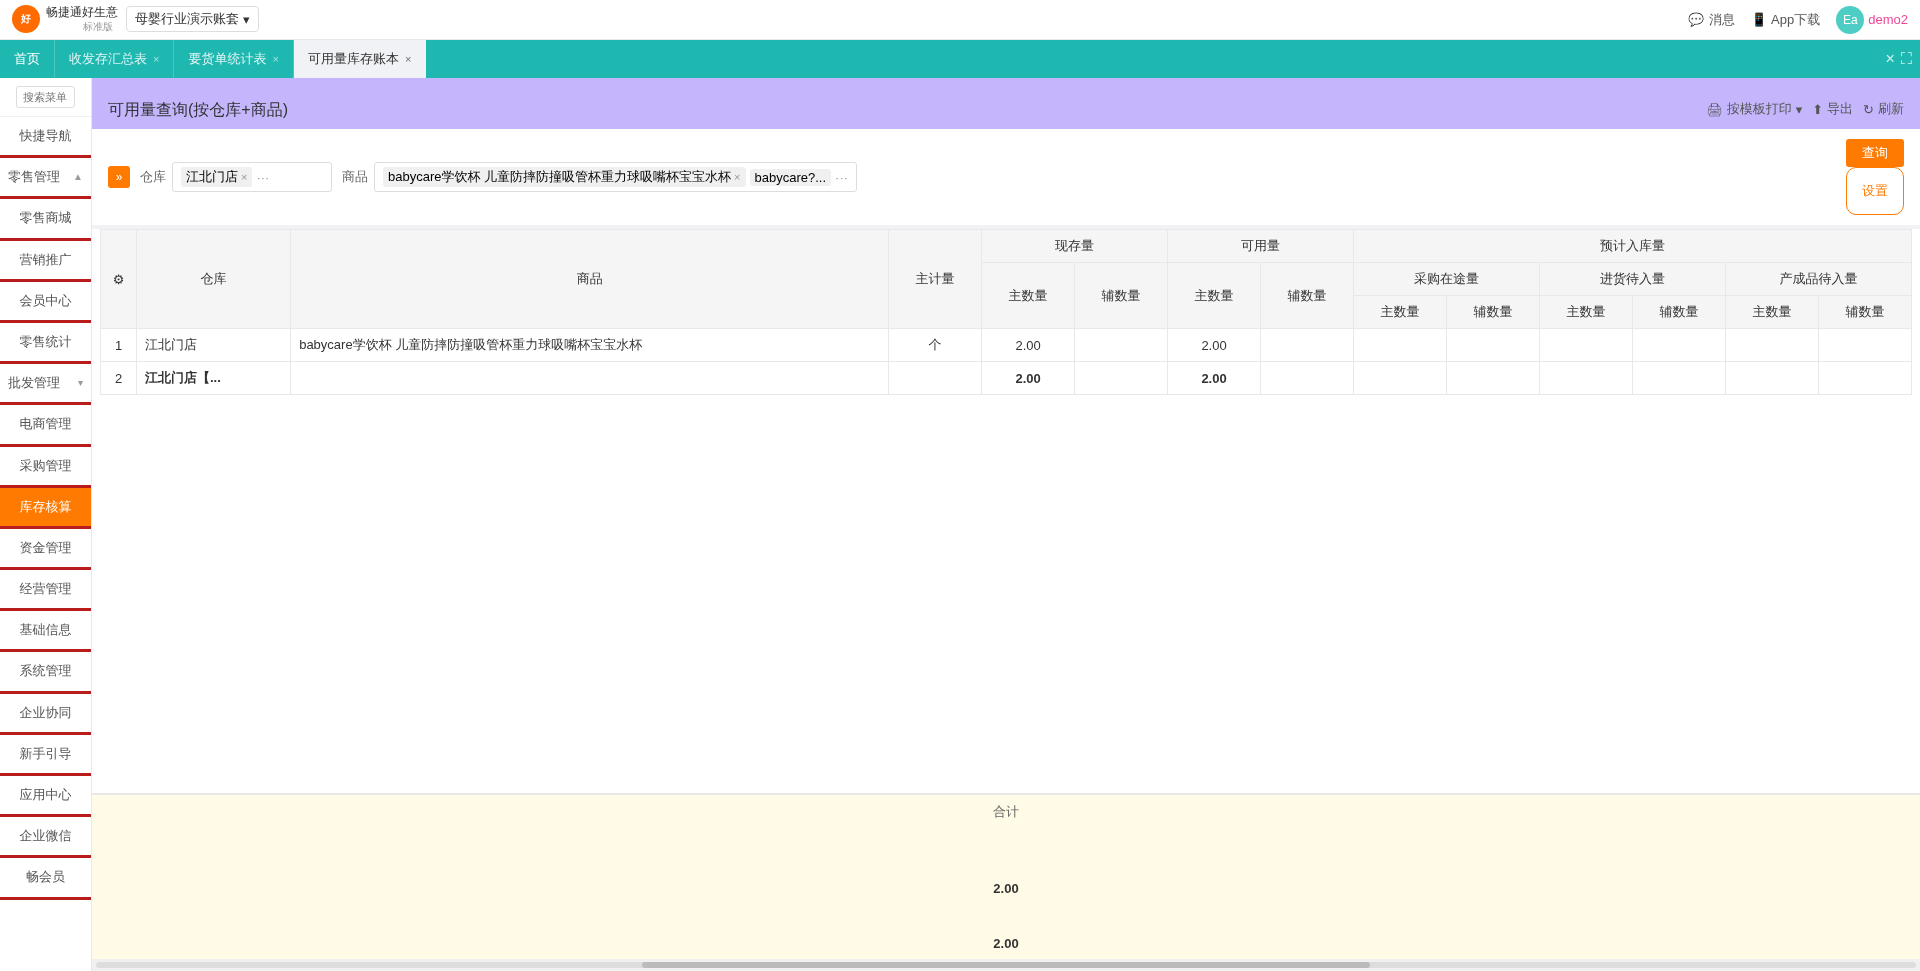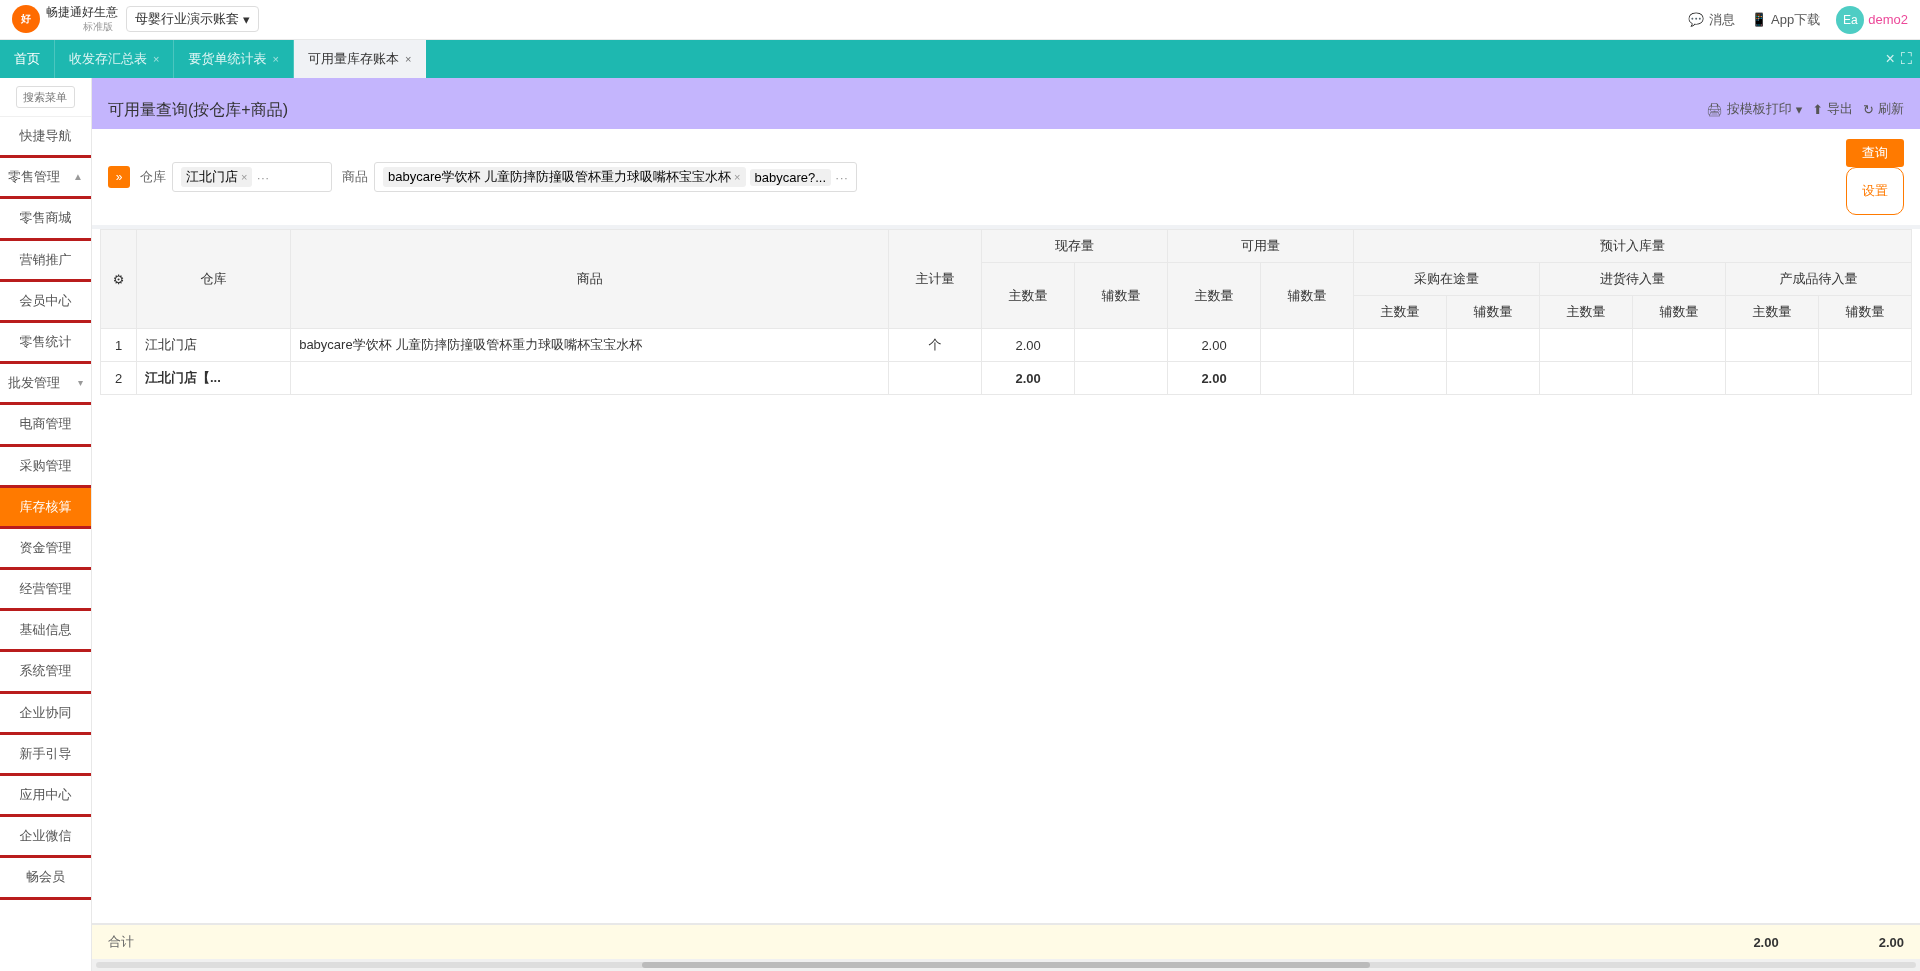--- a/index.html
+++ b/index.html
@@ -310,20 +310,21 @@
     }
 
     
     .table-footer {
       background: #fffbe6;
       border-top: 2px solid #e8e8e8;
       display: flex;
       align-items: center;
       padding: 8px 16px;
       gap: 20px;
+      flex-direction: column;
     }
     .footer-label { color: #666; font-size: 13px; font-weight: 500; }
     .footer-value { color: #333; font-size: 13px; font-weight: 600; }
 
     
     .scroll-bar-area {
       height: 12px;
       background: #f0f0f0;
       display: flex;
       align-items: center;

